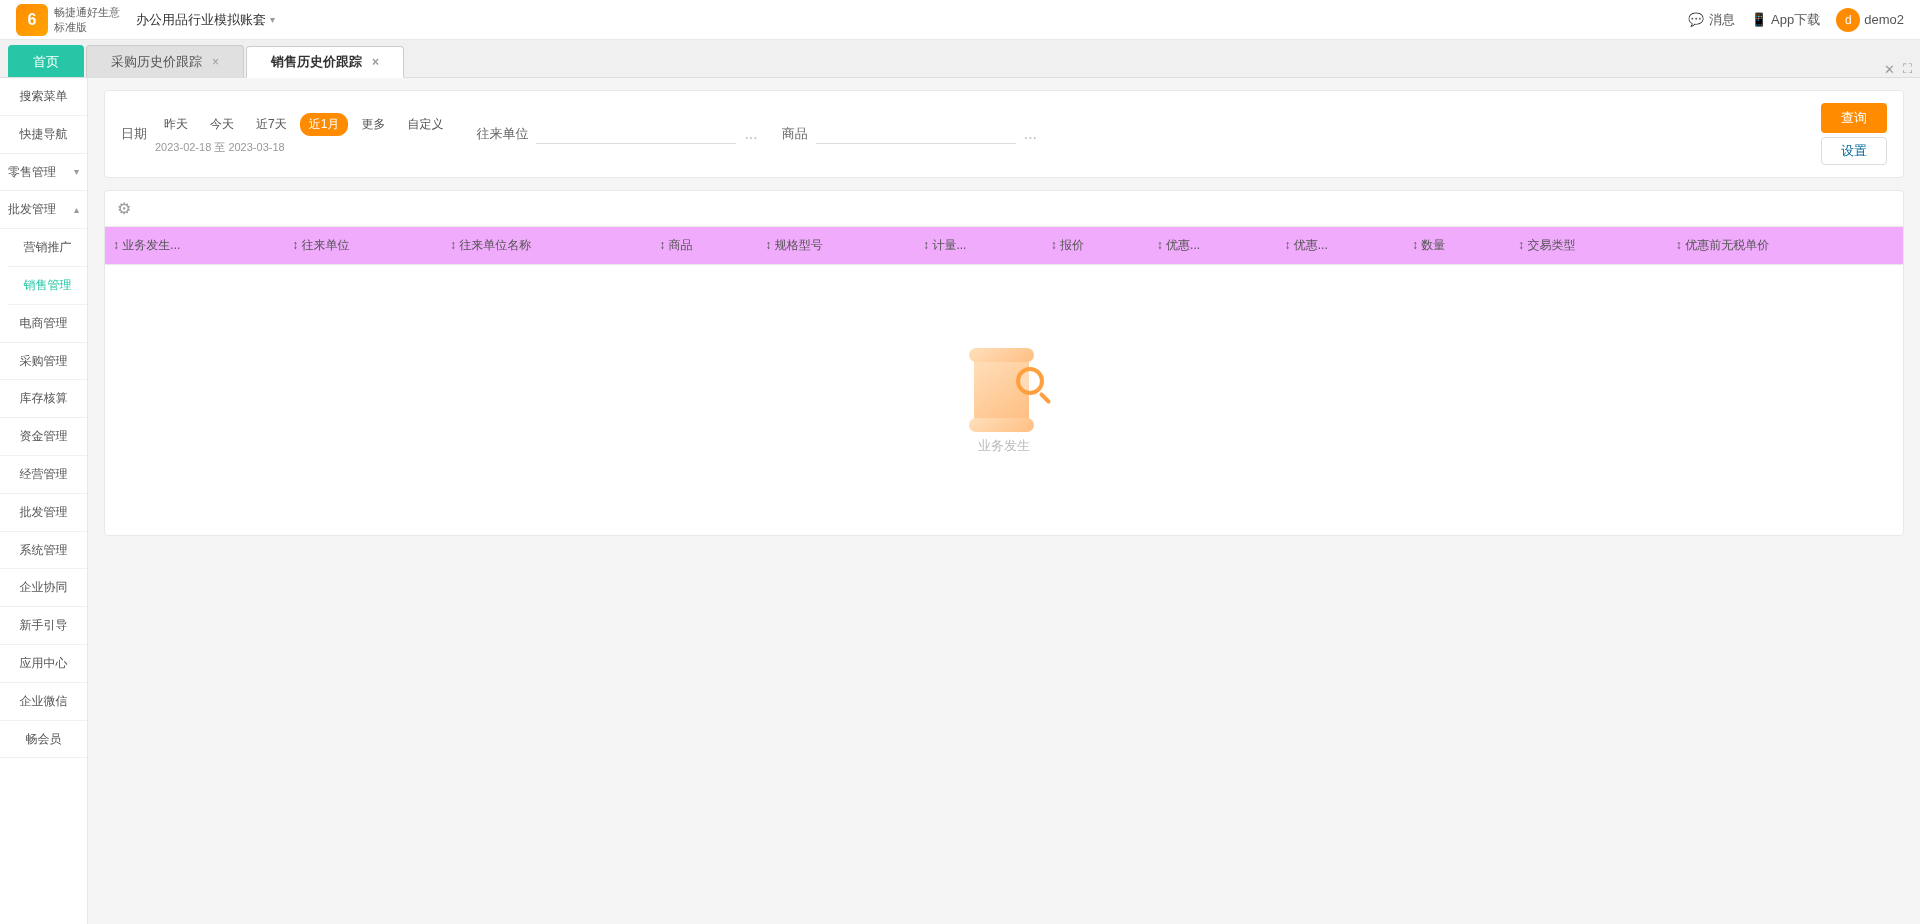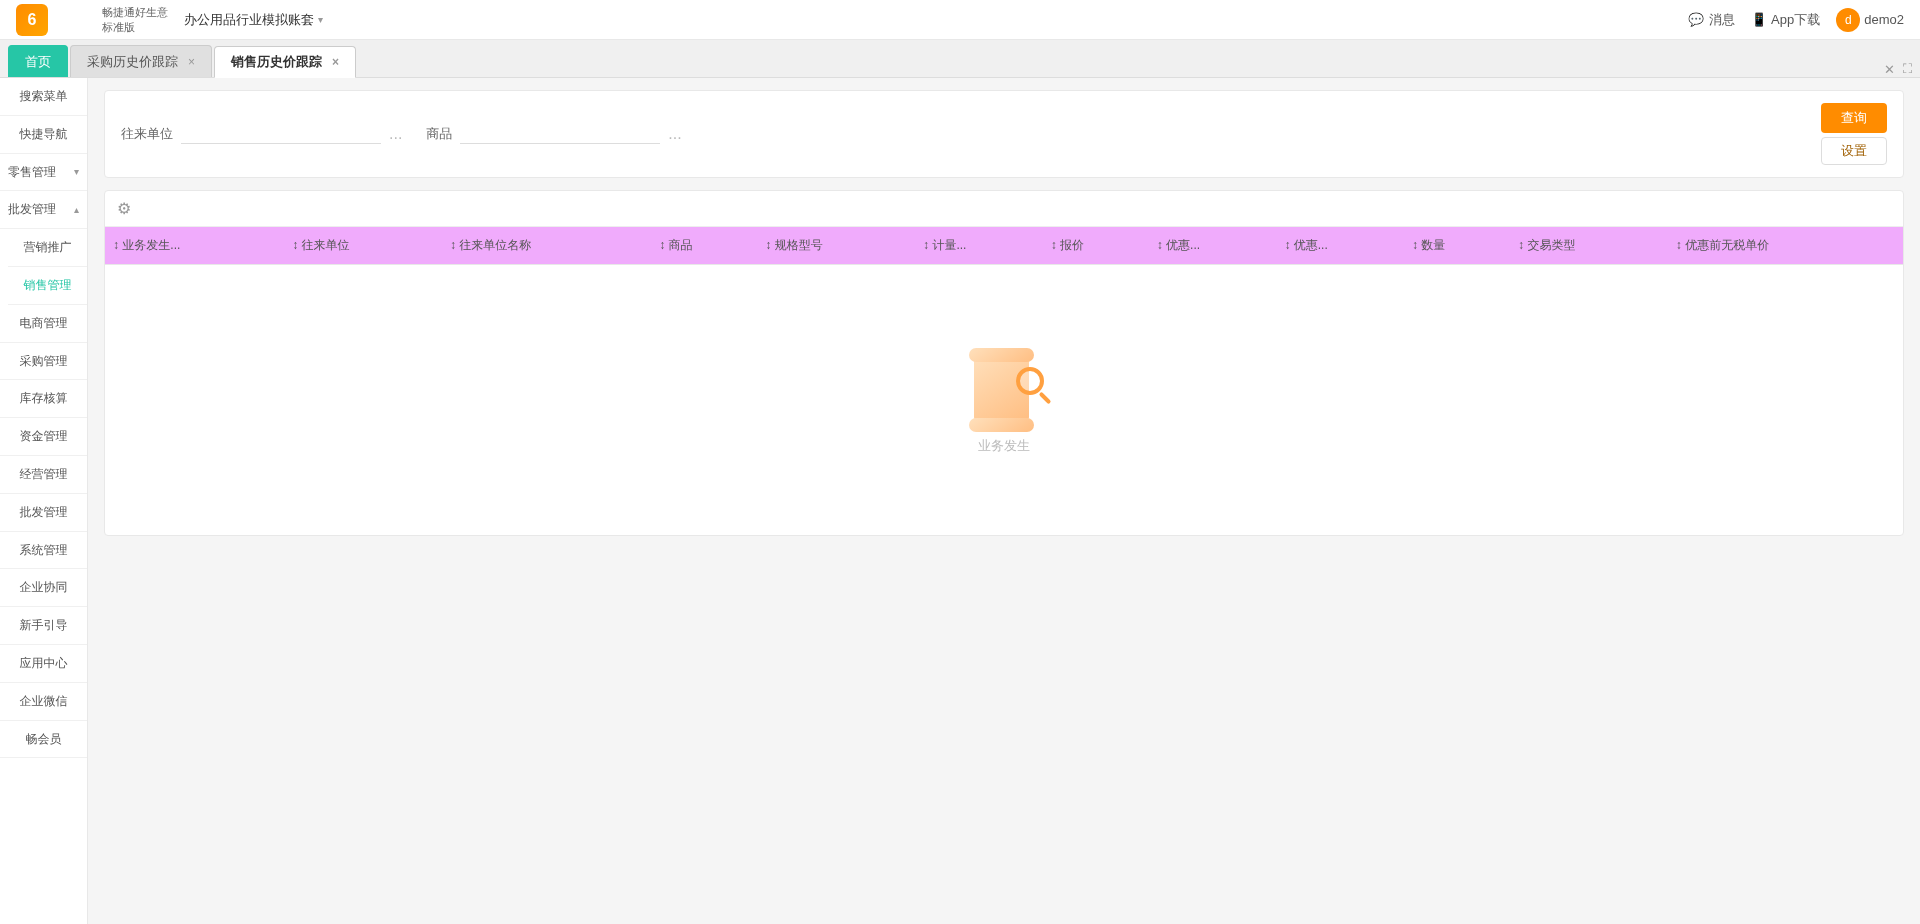--- a/index.html
+++ b/index.html
@@ -36,21 +36,21 @@
     .tab-bar {
       height: 38px;
       background: #f0f0f0;
       display: flex;
       align-items: flex-end;
       padding: 0 8px;
       flex-shrink: 0;
       border-bottom: 1px solid #ddd;
     }
     .tab {
-      height: 32px; padding: 0 16px; display: flex; align-items: center; gap: 6px;
+      height: 32px; padding: 0 24px; display: flex; align-items: center; gap: 6px;
       background: #e0e0e0; border: 1px solid #ccc; border-bottom: none;
       border-radius: 4px 4px 0 0; cursor: pointer; font-size: 13px; color: #555;
       margin-right: 2px;
     }
     .tab.active {
       background: #fff; border-bottom: 1px solid #fff; color: #333; font-weight: 700;
       margin-bottom: -1px; z-index: 1; position: relative;
     }
     .tab-home {
       background: #26c6a6; color: white; border-color: #26c6a6;
@@ -116,21 +116,21 @@
     .filter-input {
       border: none; border-bottom: 1px solid #ddd; padding: 2px 8px; font-size: 13px;
       width: 200px; outline: none; color: #333; background: transparent;
     }
     .filter-dots { color: #bbb; font-size: 16px; cursor: pointer; }
     .btn-query {
       background: #ff8c00; color: white; border: none; padding: 6px 20px;
       border-radius: 4px; cursor: pointer; font-size: 13px; white-space: nowrap;
     }
     .btn-settings {
-      background: #fff; color: #a16207; border: 1px solid #ddd; padding: 4px 15px;
+      background: #fff; color: #0369a1; border: 1px solid #ddd; padding: 4px 15px;
       border-radius: 4px; cursor: pointer; font-size: 13px; white-space: nowrap;
     }
     .filter-actions { display: flex; flex-direction: column; gap: 4px; margin-left: auto; }
 
     
     .table-wrapper {
       background: #fff; border: 1px solid #e8e8e8; border-radius: 4px; margin-top: 12px; overflow: auto;
     }
     .table-toolbar {
       padding: 8px 12px; border-bottom: 1px solid #eee; display: flex; align-items: center;
@@ -155,21 +155,21 @@
   </style>
 </head>
 <body>
 
 <div class="header-bar">
   <div class="header-left">
     <div class="logo-area">
       <div class="logo-icon">
         <span>6</span>
       </div>
-      <div class="logo-text" style="white-space:pre-line;margin-left:48px;">畅捷通好生意
+      <div class="logo-text" style="white-space:pre-line;">畅捷通好生意
 标准版</div>
     </div>
     <div class="workspace-selector">
       <span>办公用品行业模拟账套</span>
       <span class="chevron">▾</span>
     </div>
   </div>
   <div class="header-right">
     <div class="header-right-item">
       <span>💬</span>
@@ -267,20 +267,34 @@
     </div>
   </div>
 
   <div class="content-area">
     <div class="page-content">
 
 
       <div class="filter-area">
         <div class="filter-row">
 
+          <div class="filter-group">
+            <span class="filter-label">日期</span>
+            <div style="display:flex; flex-direction:column; gap:2px;">
+              <div class="date-btns">
+                <span class="date-btn">昨天</span>
+                <span class="date-btn">今天</span>
+                <span class="date-btn">近7天</span>
+                <span class="date-btn active">近1月</span>
+                <span class="date-btn">更多</span>
+                <span class="date-btn">自定义</span>
+              </div>
+              <div class="date-range-text">2023-02-18 至 2023-03-18</div>
+            </div>
+          </div>
 
           <div class="filter-group">
             <span class="filter-label">往来单位</span>
             <input class="filter-input" type="text" value="" style="">
             <span class="filter-dots">...</span>
           </div>
 
           <div class="filter-group">
             <span class="filter-label">商品</span>
             <input class="filter-input" type="text" value="" style="">

